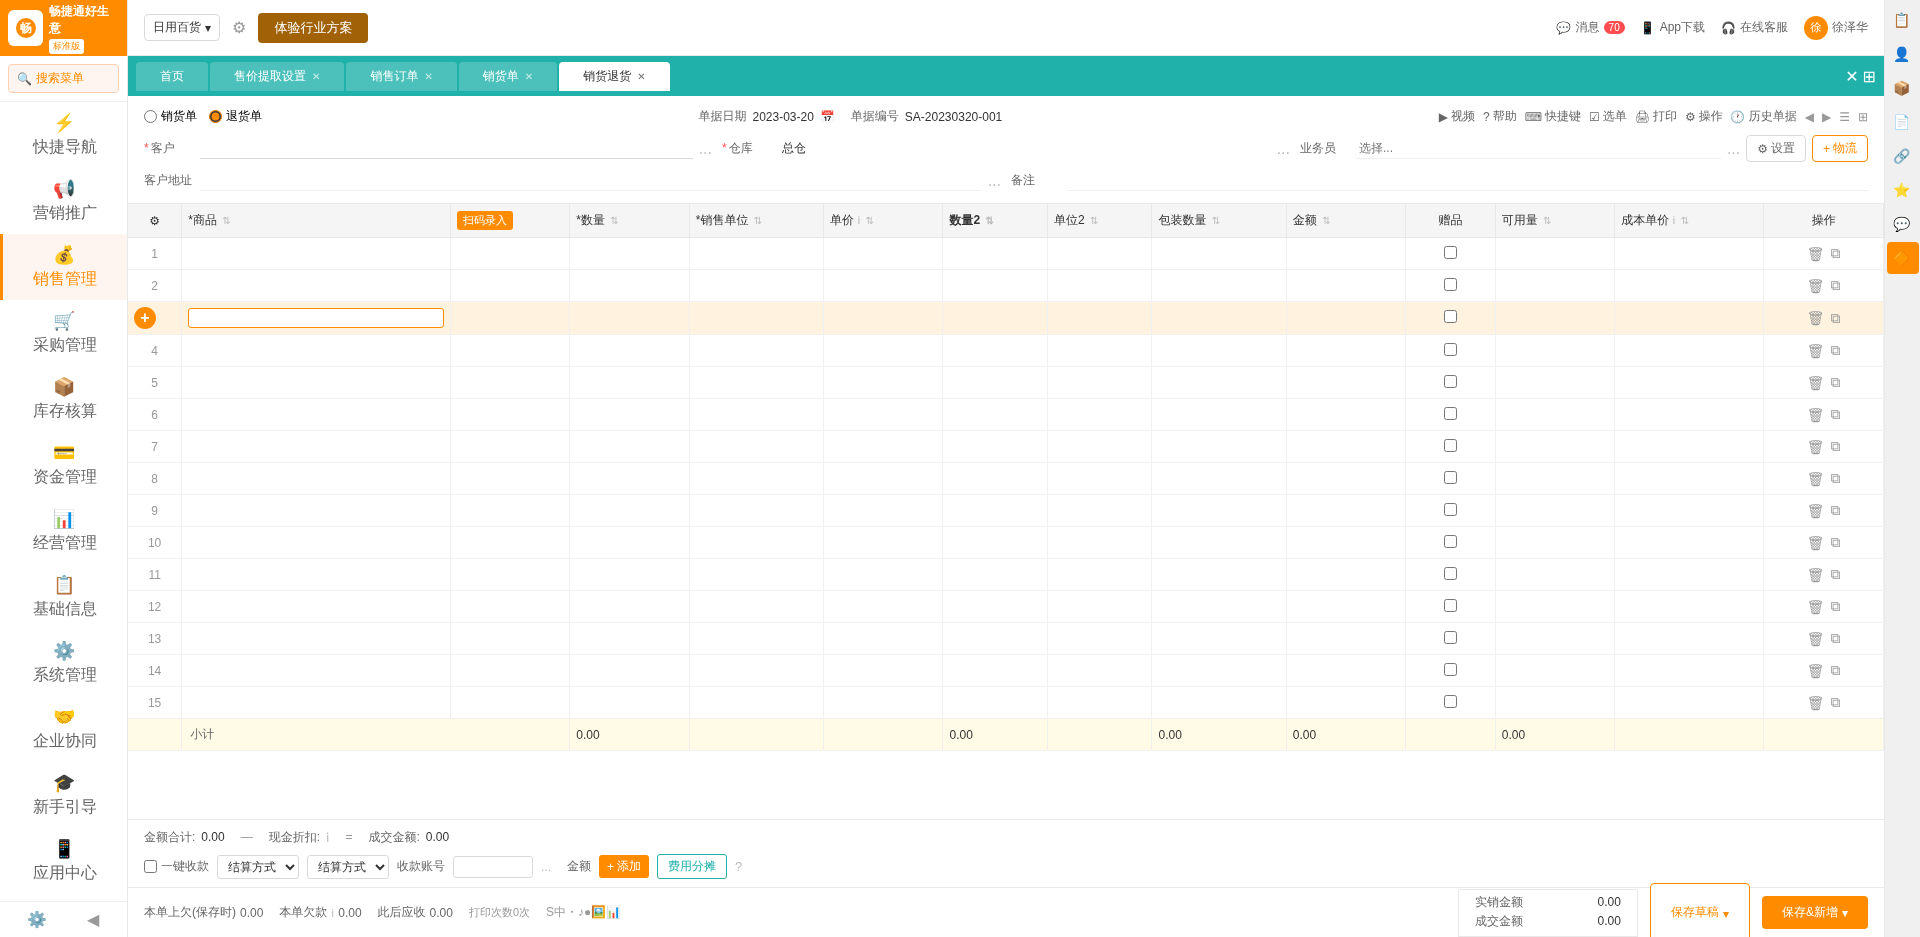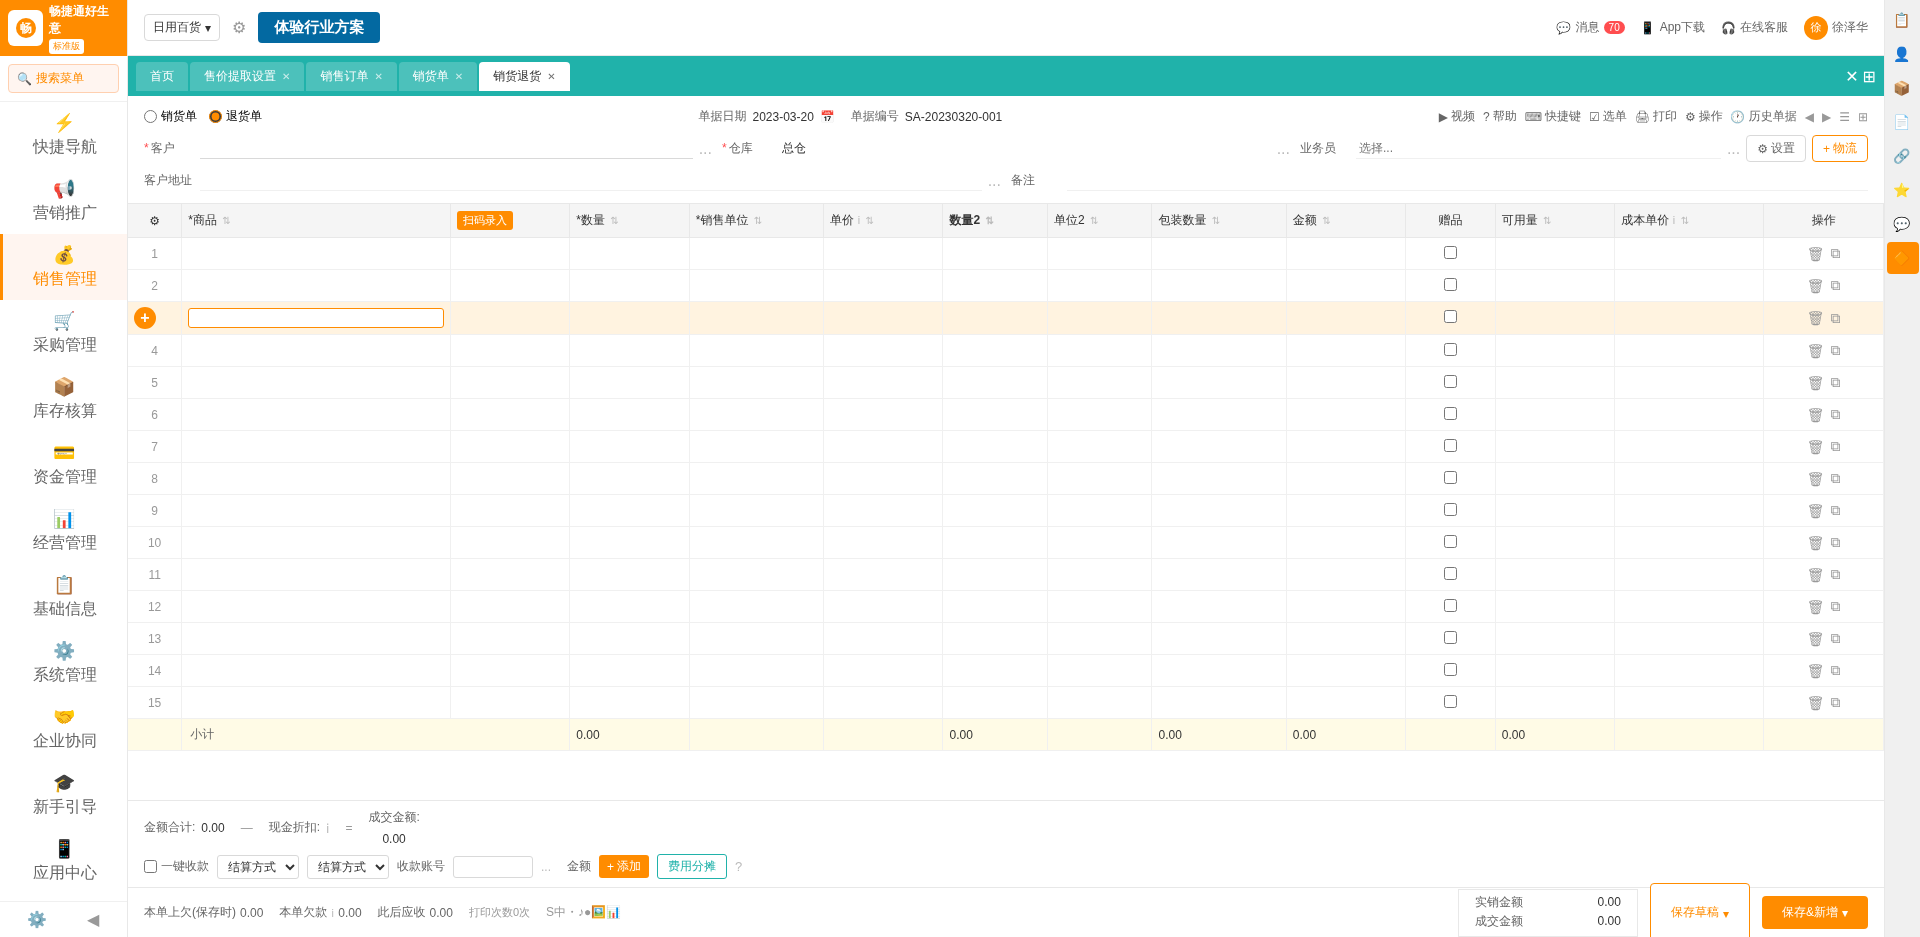--- a/index.html
+++ b/index.html
@@ -21,28 +21,28 @@
     .sidebar-bottom-btn { color: #999; cursor: pointer; font-size: 16px; }
 
     
     .main { flex: 1; display: flex; flex-direction: column; overflow: hidden; }
 
     
     .topbar { height: 56px; background: #fff; display: flex; align-items: center; padding: 0 16px; border-bottom: 1px solid #e8e8e8; justify-content: space-between; }
     .topbar-left { display: flex; align-items: center; gap: 12px; }
     .topbar-select { border: 1px solid #d9d9d9; border-radius: 4px; padding: 4px 8px; background: #fff; color: #333; cursor: pointer; display: flex; align-items: center; gap: 4px; }
     .topbar-settings { color: #999; cursor: pointer; font-size: 16px; }
-    .topbar-experience-btn { background: #0369a1; color: #fff; border: none; border-radius: 4px; padding: 6px 16px; cursor: pointer; font-size: 15px; font-weight: bold; }
+    .topbar-experience-btn { background: #a16207; color: #fff; border: none; border-radius: 4px; padding: 6px 16px; cursor: pointer; font-size: 13px; }
     .topbar-right { display: flex; align-items: center; gap: 16px; color: #666; }
     .topbar-right-item { display: flex; align-items: center; gap: 4px; cursor: pointer; }
     .notification-badge { background: #ff4d4f; color: #fff; border-radius: 10px; padding: 1px 5px; font-size: 10px; }
 
     
     .tabbar { height: 40px; background: #20b2aa; display: flex; align-items: center; padding: 0 8px; gap: 2px; position: relative; }
-    .tab { padding: 6px 14px; border-radius: 4px 4px 0 0; cursor: pointer; color: #fff; display: flex; align-items: center; gap: 6px; font-size: 13px; white-space: nowrap; }
+    .tab { padding: 6px 24px; border-radius: 4px 4px 0 0; cursor: pointer; color: #fff; display: flex; align-items: center; gap: 6px; font-size: 13px; white-space: nowrap; }
     .tab.active { background: #fff; color: #333; }
     .tab.inactive { background: rgba(255,255,255,0.2); }
     .tab-close { font-size: 10px; opacity: 0.7; }
     .tabbar-actions { margin-left: auto; display: flex; align-items: center; gap: 4px; color: #fff; }
 
     
     .form-area { background: #fff; padding: 12px 16px; border-bottom: 1px solid #e8e8e8; }
     .form-top-bar { display: flex; align-items: center; justify-content: space-between; margin-bottom: 10px; }
     .form-radio-group { display: flex; align-items: center; gap: 12px; }
     .form-radio-item { display: flex; align-items: center; gap: 4px; cursor: pointer; }
@@ -82,21 +82,21 @@
     
     .bottom-area { background: #fff; border-top: 1px solid #e8e8e8; padding: 8px 16px; }
     .bottom-row1 { display: flex; align-items: center; gap: 16px; margin-bottom: 8px; }
     .amount-total { display: flex; align-items: center; gap: 6px; }
     .amount-label { color: #666; }
     .amount-value { color: #333; font-weight: 500; }
     .amount-dash { color: #999; }
     .amount-eq { color: #999; }
     .cash-discount { display: flex; align-items: center; gap: 6px; }
     .help-icon { color: #bbb; cursor: pointer; font-size: 13px; }
-    .transaction-amount { display: flex; align-items: center; gap: 6px; font-weight: 500; flex-direction: column; }
+    .transaction-amount { display: flex; align-items: center; gap: 6px; font-weight: 500; }
     .bottom-row2 { display: flex; align-items: center; gap: 8px; }
     .checkbox-label { display: flex; align-items: center; gap: 4px; color: #666; }
     .bottom-select { border: 1px solid #d9d9d9; border-radius: 3px; padding: 3px 6px; color: #333; background: #fff; cursor: pointer; }
     .bottom-input { border: 1px solid #d9d9d9; border-radius: 3px; padding: 3px 6px; color: #333; }
     .add-btn { background: #ff8c00; color: #fff; border: none; border-radius: 3px; padding: 3px 8px; cursor: pointer; display: flex; align-items: center; gap: 3px; }
     .expense-btn { background: #fff; border: 1px solid #20b2aa; color: #20b2aa; border-radius: 3px; padding: 3px 10px; cursor: pointer; }
     .status-item { display: flex; align-items: center; gap: 4px; }
     .print-info { color: #999; font-size: 11px; }
 
     

